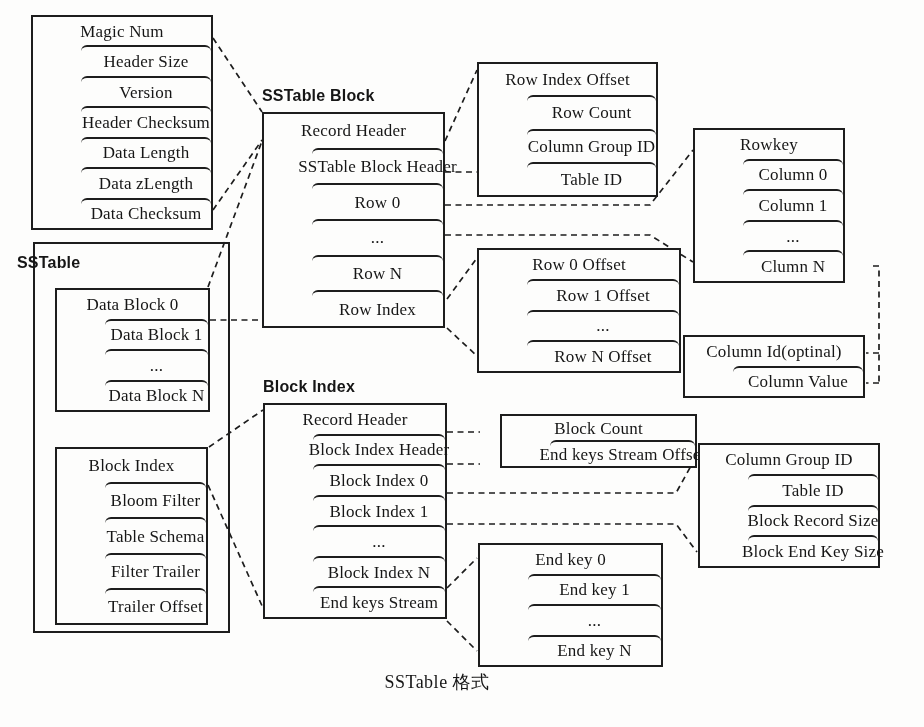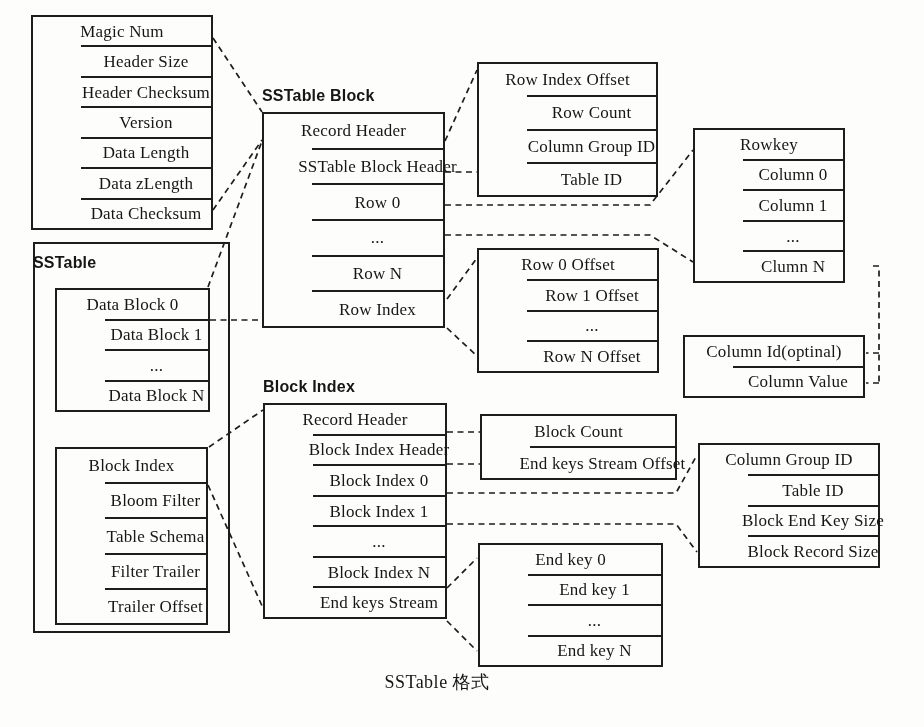--- a/index.html
+++ b/index.html
@@ -8,21 +8,21 @@
     background:#fdfdfc; overflow:hidden;
     font-family:"Liberation Serif", serif; color:#161616;
   }
   .box {
     position:absolute; box-sizing:border-box;
     border:2px solid #1d1d1d; background:#fdfdfc;
     display:flex; flex-direction:column;
   }
   .box .row {
     flex:1; display:flex; align-items:center; justify-content:center;
-    font-size:17px; line-height:1; white-space:nowrap; letter-spacing:0.2px;
+    font-size:17px; line-height:1; white-space:nowrap; letter-spacing:0.2px;border-radius:6px;
   }
   .box .row + .row { border-top:2px solid #1d1d1d;margin-left:48px; }
   .outline {
     position:absolute; box-sizing:border-box;
     border:2px solid #1d1d1d; background:transparent;
   }
   .stack-title {
     position:absolute; text-align:left;
     font-family:"Liberation Sans", sans-serif;
     font-size:16px; font-weight:600; letter-spacing:0.2px;
@@ -57,29 +57,29 @@
     <path d="M447,493 L676,493 L697,455"></path>
     <path d="M447,524 L676,524 L697,552"></path>
     <path d="M447,588 L477,558"></path>
     <path d="M447,621 L477,651"></path>
     <path d="M873,266 L879,266 L879,383 M879,353 L866,353 M879,383 L866,383"></path>
   </svg>
 
   <div class="box" style="left:31px;top:15px;width:182px;height:215px">
     <div class="row">Magic Num</div>
     <div class="row">Header Size</div>
+    <div class="row">Version</div>
     <div class="row">Header Checksum</div>
-    <div class="row">Version</div>
     <div class="row">Data Length</div>
     <div class="row">Data zLength</div>
     <div class="row">Data Checksum</div>
   </div>
 
   <div class="outline" style="left:33px;top:242px;width:197px;height:391px"></div>
-  <div class="stack-title" style="left:33px;top:254px;width:197px">SSTable</div>
+  <div class="stack-title" style="left:17px;top:254px;width:197px">SSTable</div>
   <div class="box" style="left:55px;top:288px;width:155px;height:124px">
     <div class="row">Data Block 0</div>
     <div class="row">Data Block 1</div>
     <div class="row">...</div>
     <div class="row">Data Block N</div>
   </div>
   <div class="box" style="left:55px;top:447px;width:153px;height:178px">
     <div class="row">Block Index</div>
     <div class="row">Bloom Filter</div>
     <div class="row">Table Schema</div>
@@ -108,28 +108,28 @@
     <div class="row">End keys Stream</div>
   </div>
 
   <div class="box" style="left:477px;top:62px;width:181px;height:135px">
     <div class="row">Row Index Offset</div>
     <div class="row">Row Count</div>
     <div class="row">Column Group ID</div>
     <div class="row">Table ID</div>
   </div>
 
-  <div class="box" style="left:477px;top:248px;width:182px;height:125px">
+  <div class="box" style="left:477px;top:248px;width:204px;height:125px">
     <div class="row">Row 0 Offset</div>
     <div class="row">Row 1 Offset</div>
     <div class="row">...</div>
     <div class="row">Row N Offset</div>
   </div>
 
-  <div class="box" style="left:480px;top:414px;width:197px;height:66px">
+  <div class="box" style="left:500px;top:414px;width:197px;height:54px">
     <div class="row">Block Count</div>
     <div class="row">End keys Stream Offset</div>
   </div>
 
   <div class="box" style="left:478px;top:543px;width:185px;height:124px">
     <div class="row">End key 0</div>
     <div class="row">End key 1</div>
     <div class="row">...</div>
     <div class="row">End key N</div>
   </div>
@@ -143,19 +143,19 @@
   </div>
 
   <div class="box" style="left:683px;top:335px;width:182px;height:63px">
     <div class="row">Column Id(optinal)</div>
     <div class="row">Column Value</div>
   </div>
 
   <div class="box" style="left:698px;top:443px;width:182px;height:125px">
     <div class="row">Column Group ID</div>
     <div class="row">Table ID</div>
+    <div class="row">Block Record Size</div>
     <div class="row">Block End Key Size</div>
-    <div class="row">Block Record Size</div>
   </div>
 
   <div class="caption" style="left:137px;top:670px;width:600px">SSTable 格式</div>
 
 </div>
 
 </body></html>

